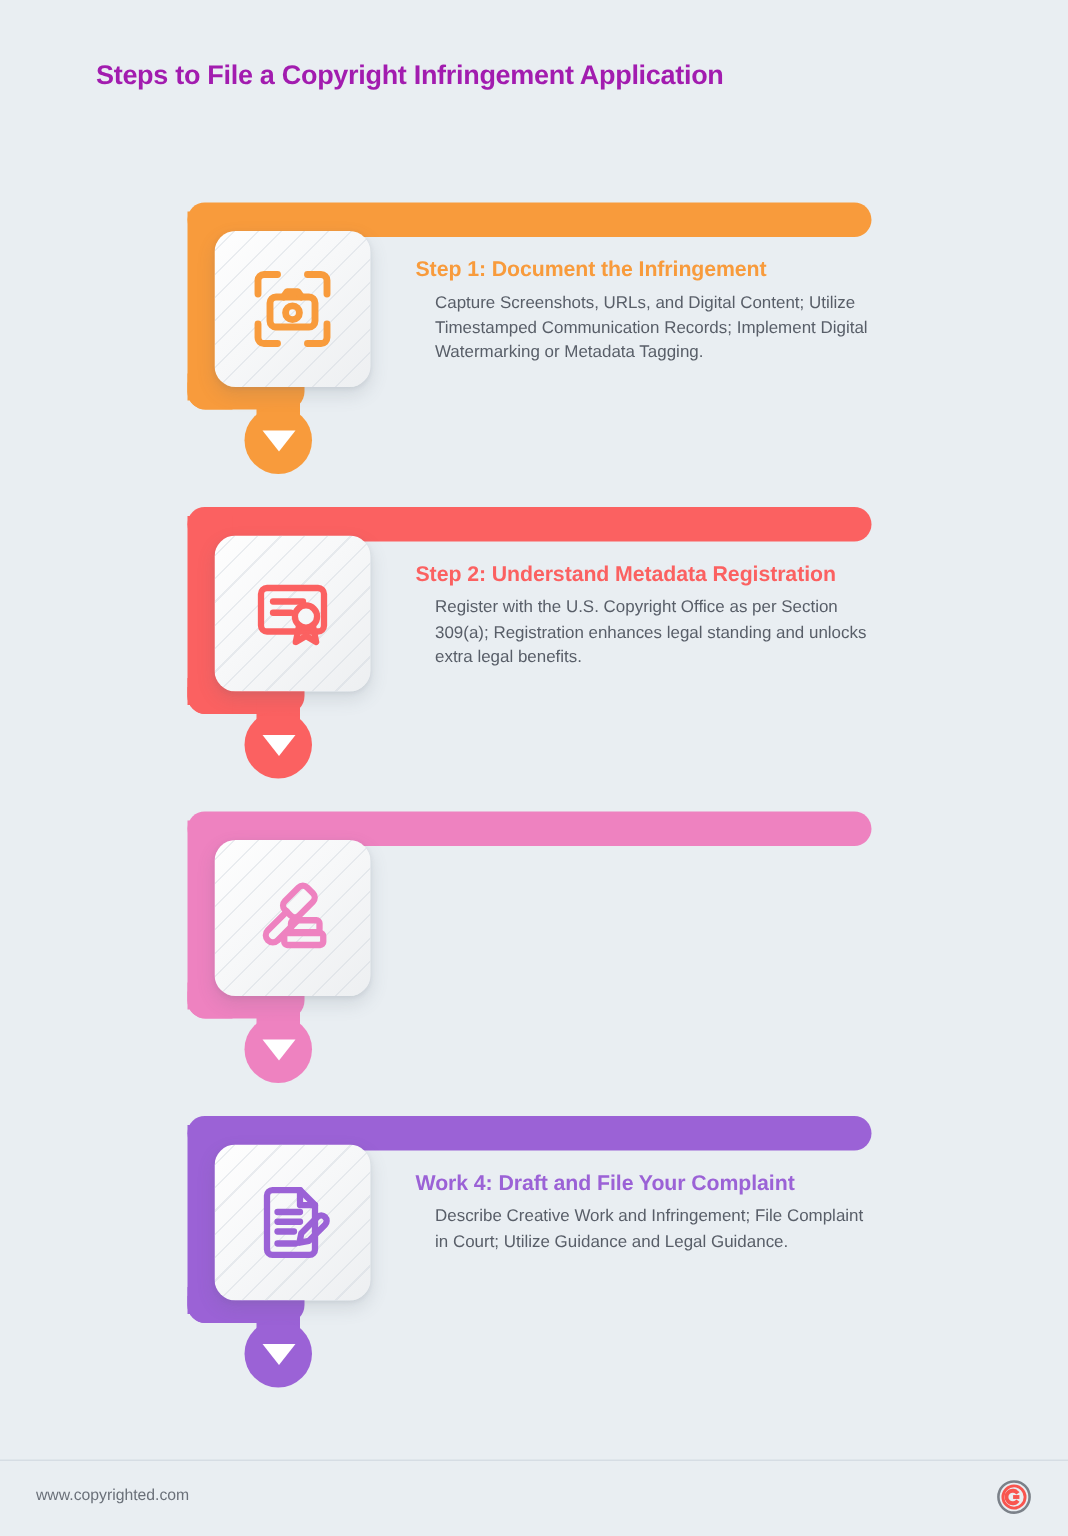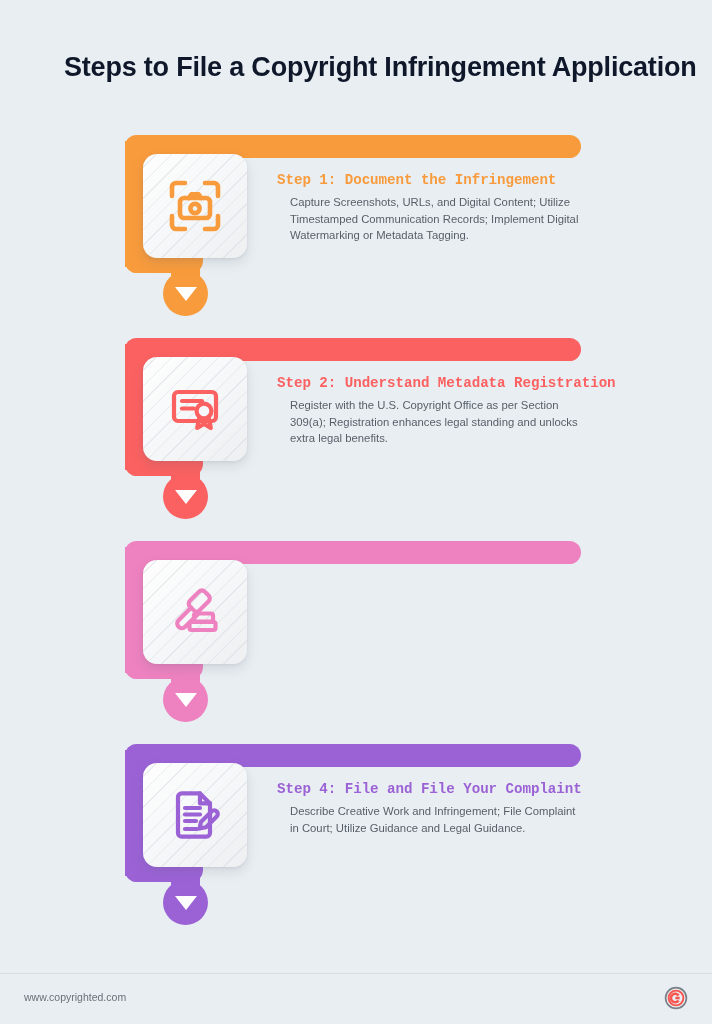--- a/index.html
+++ b/index.html
@@ -12,24 +12,24 @@
     background: #E9EEF2;
     font-family: "Liberation Sans", sans-serif;
     overflow: hidden;
     position: relative;
   }
 
   
   .title {
     position: absolute;
     left: 64px;
-    top: 52px;
-    font-size: 27px;
+    top: 40px;
+    font-size: 18px;
     font-weight: bold;
-    color: #0f172a;
+    color: #a21caf;
     letter-spacing: -0.2px;
     white-space: nowrap;
   }
 
   
   .steps {
     position: absolute;
     left: 0;
     top: 0;
     width: 712px;
@@ -132,21 +132,20 @@
   .textblock {
     position: absolute;
     left: 277px;
     width: 310px;
   }
   .step-title {
     font-size: 14.2px;
     font-weight: bold;
     letter-spacing: -0.05px;
     white-space: nowrap;
-    font-family: Liberation Mono, monospace;
   }
   .step-desc {
     margin-top: 6px;
     font-size: 11.3px;
     line-height: 16.5px;
     color: #585E68;
     margin-left: 13px;
   }
 
   
@@ -289,21 +288,21 @@
             <path d="M19 28.5 h15"></path>
             <path d="M19 35 h11"></path>
             <path d="M19 43 h12"></path>
             <path d="M45.6 25.4 a3.6 3.6 0 0 1 5.1 5.1 L40 41.2 l-6.4 1.3 1.3-6.4 Z"></path>
           </g>
         </svg>
       </span>
     </div>
 
     <div class="textblock" style="top:37px;">
-      <div class="step-title" style="color:#9B62D6;">Step 4: File and File Your Complaint</div>
+      <div class="step-title" style="color:#9B62D6;">Work 4: Draft and File Your Complaint</div>
       <div class="step-desc">Describe Creative Work and Infringement; File Complaint in Court; Utilize Guidance and Legal Guidance.</div>
     </div>
   </div>
 
 </div>
 
 <div class="footer-rule"></div>
 
 <div class="footer-url">www.copyrighted.com</div>
 

